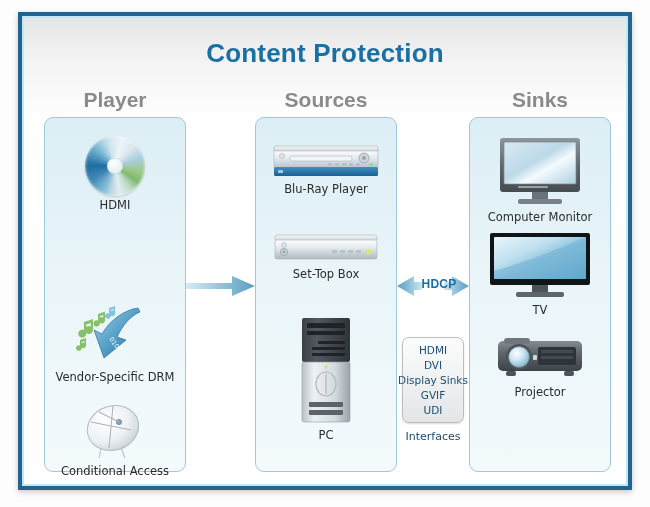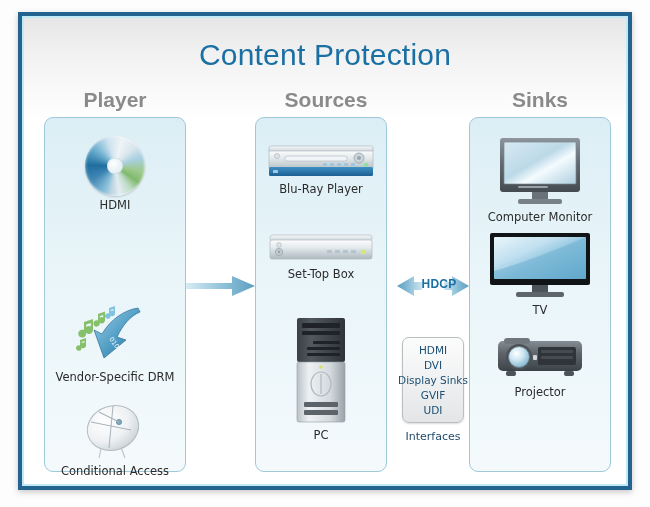--- a/index.html
+++ b/index.html
@@ -29,22 +29,22 @@
     left: 0; top: 0; right: 0; bottom: 0;
     border: 2px solid #bfe9f5;
     background: linear-gradient(to bottom, #e6e6e6 0%, #f3f3f3 9%, #ffffff 22%, #ffffff 100%);
   }
 
   
   .title {
     position: absolute;
     left: 0; right: 0; top: 38px;
     text-align: center;
-    font-size: 30px;
-    font-weight: normal;
+    font-size: 26px;
+    font-weight: bold;
     color: #1a6fa3;
     letter-spacing: .2px;
   }
   .col-head {
     position: absolute;
     top: 88px;
     text-align: center;
     font-size: 21px;
     font-weight: bold;
     color: #8a8a8a;
@@ -55,21 +55,21 @@
 
   
   .panel {
     position: absolute;
     top: 117px; height: 355px;
     border: 1px solid #9dc9d8;
     border-radius: 9px;
     background: linear-gradient(to bottom, #dceef5 0%, #e9f5f9 45%, #f4fafc 100%);
   }
   #panel-media   { left: 44px;  width: 142px; }
-  #panel-sources { left: 255px; width: 132px; }
+  #panel-sources { left: 255px; width: 142px; }
   #panel-sinks   { left: 469px; width: 142px; }
 
   
   .item {
     position: absolute;
     left: 0; right: 0;
     text-align: center;
   }
   .item-art {
     position: relative;

